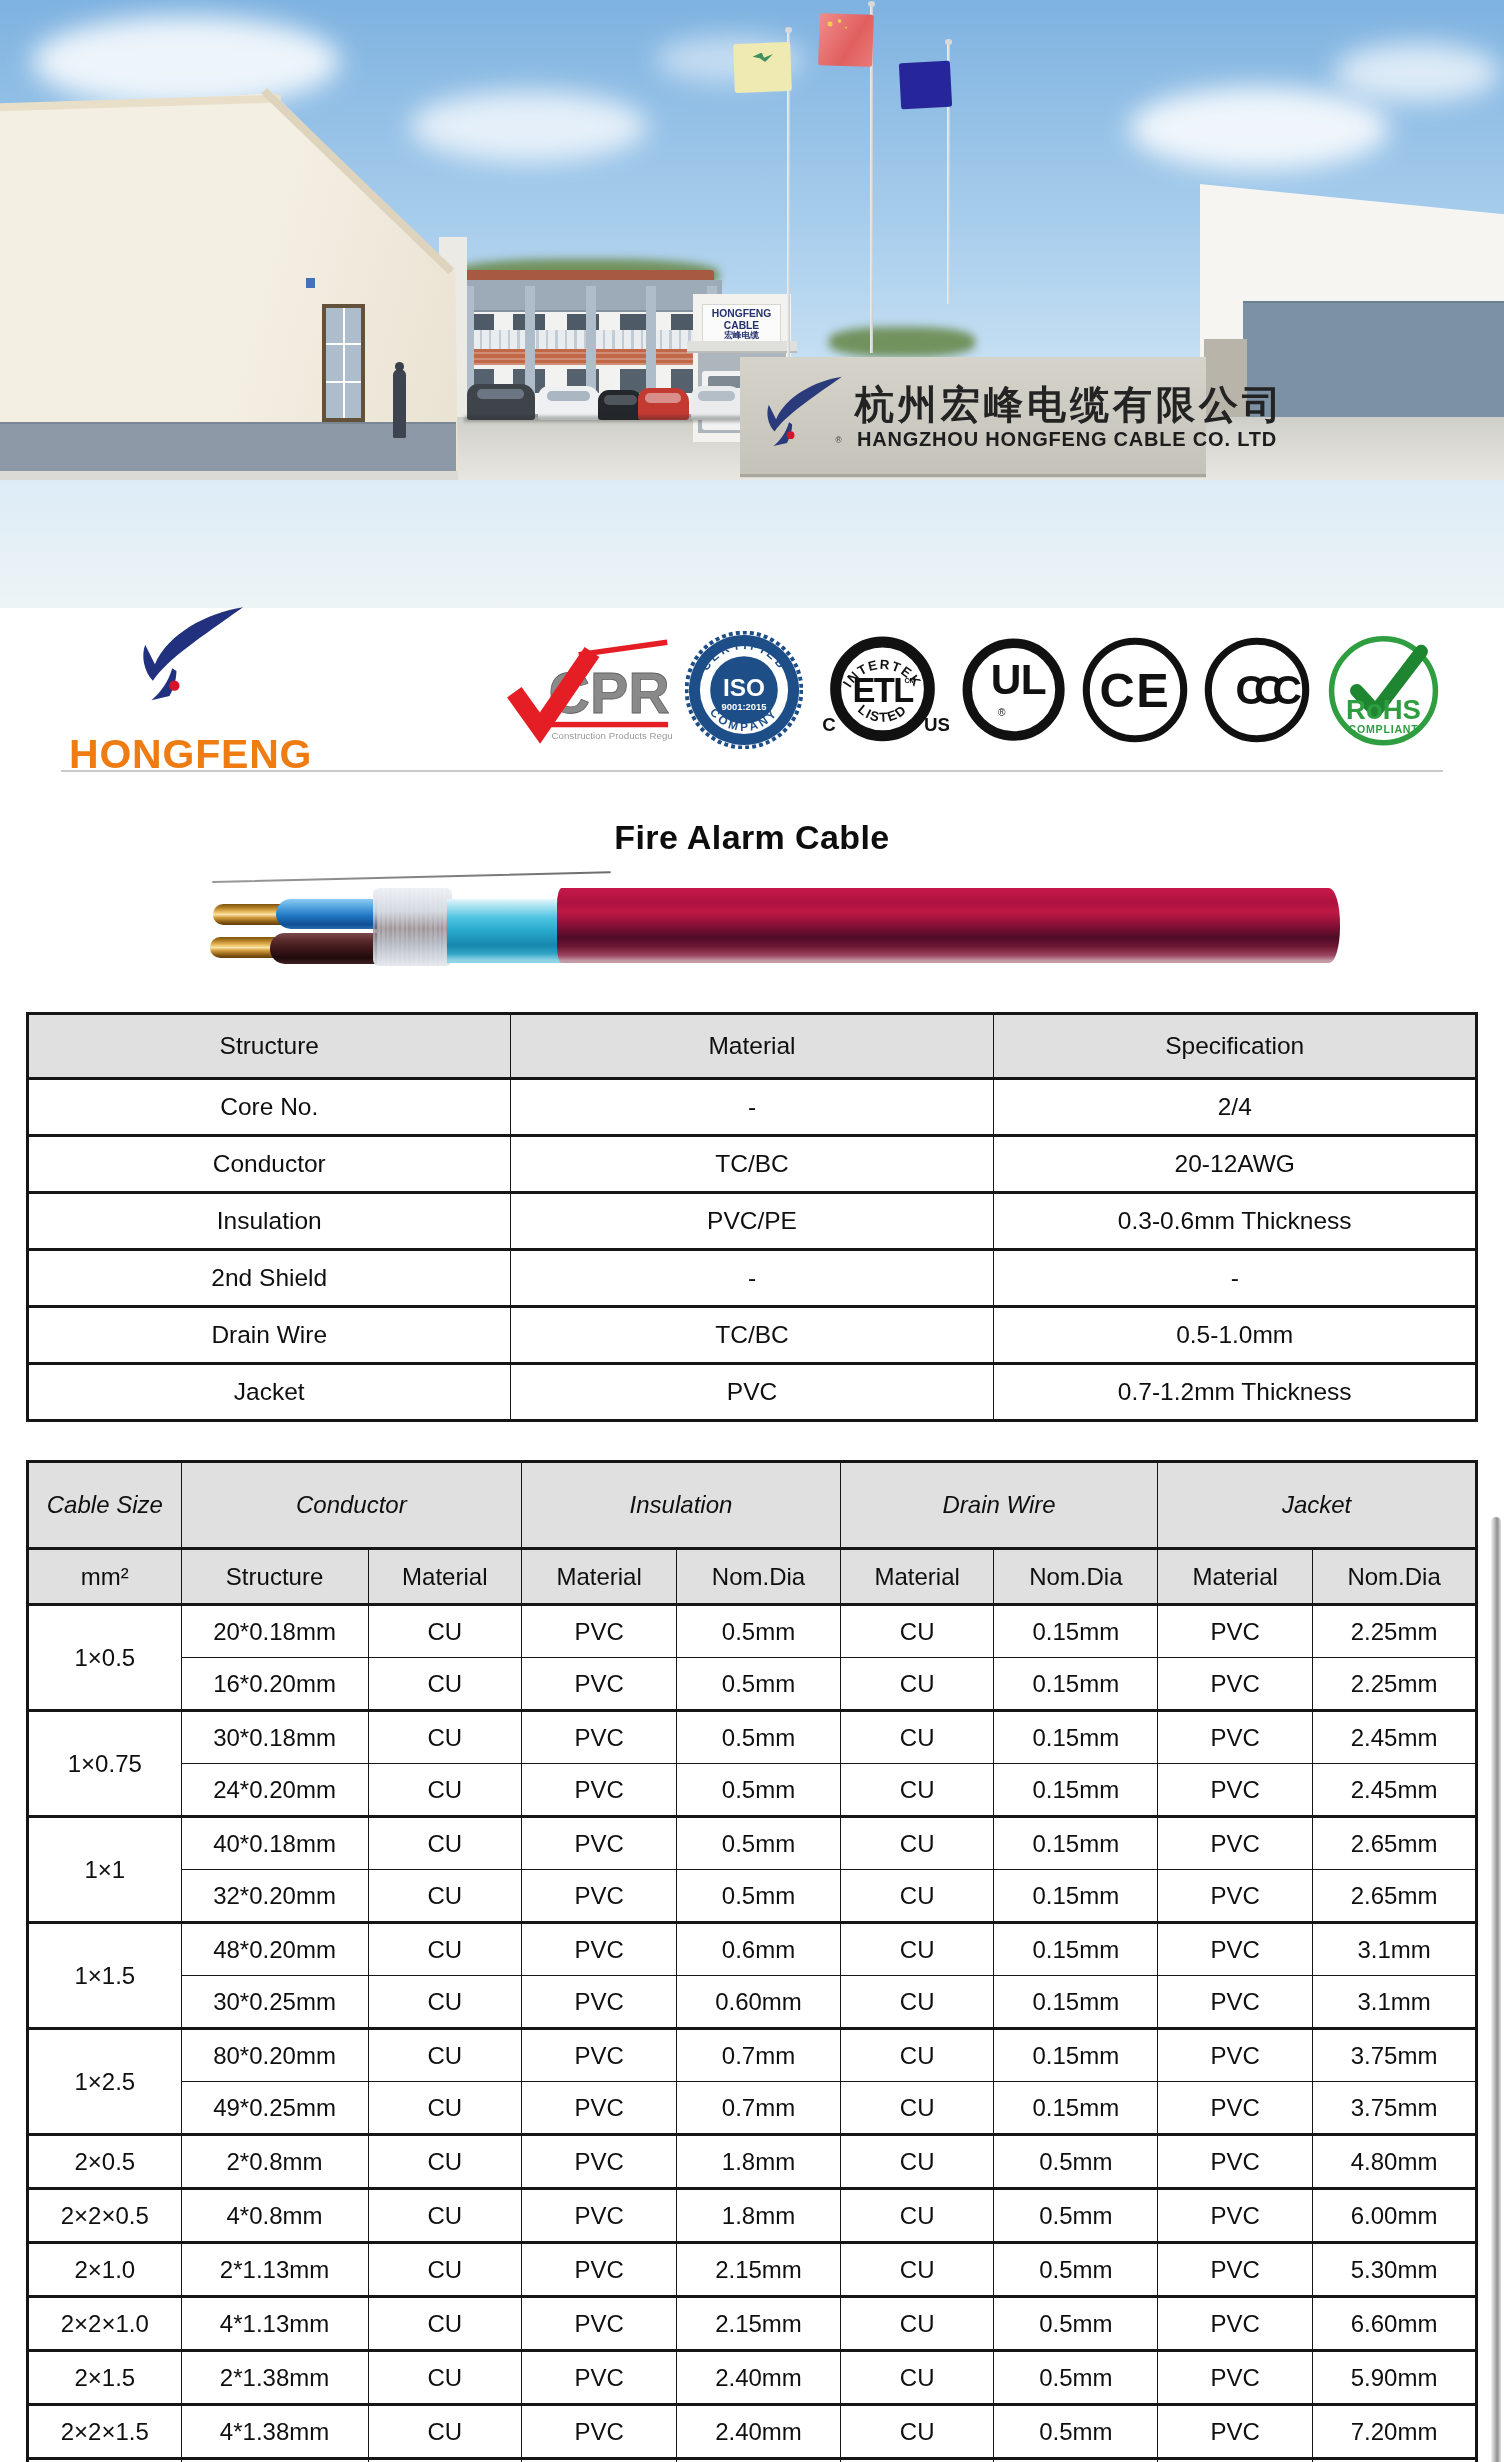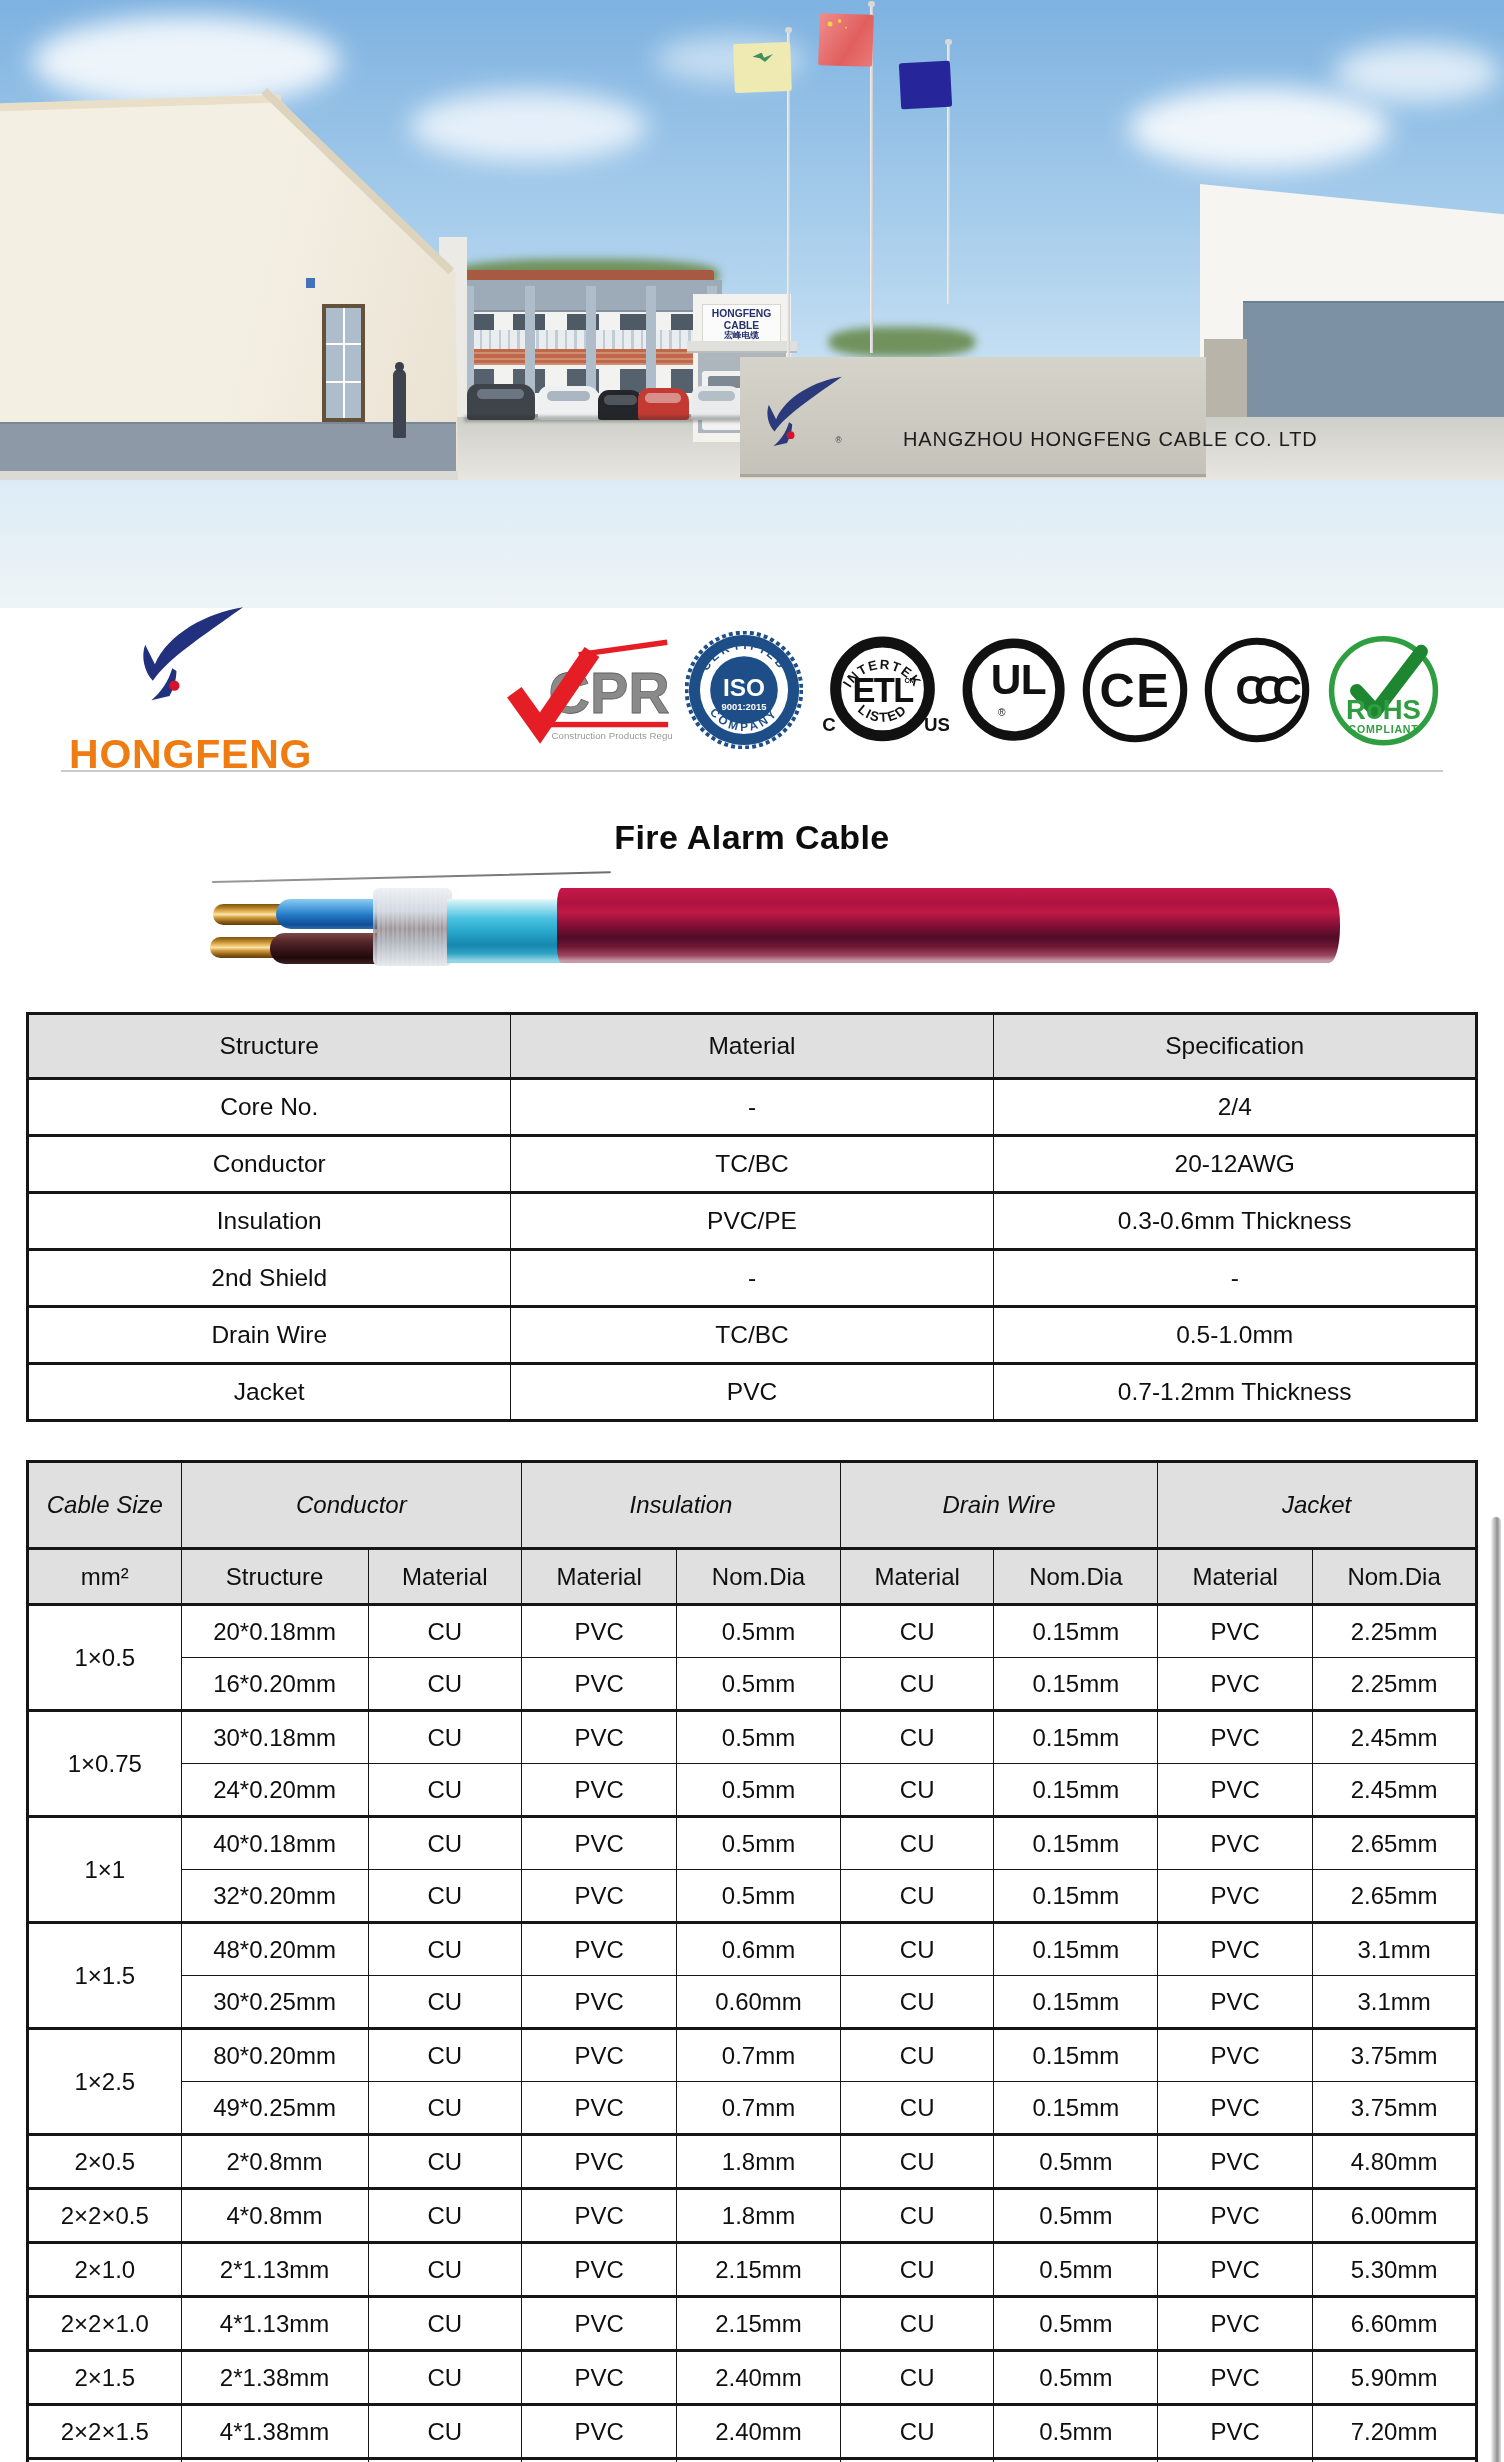--- a/index.html
+++ b/index.html
@@ -34,21 +34,21 @@
   .canopy-bldg{position:absolute;left:693px;top:294px;width:98px;height:148px;background:#f4f2ee;}
   .canopy-sign{position:absolute;left:702px;top:304px;width:79px;height:38px;background:#fbfbfb;border:0.8px solid #d7d7d2;text-align:center;color:#25306d;line-height:1.1;padding-top:3.2px;box-sizing:border-box;}
   .canopy-sign .l1{font-size:10.3px;font-weight:bold;}
   .canopy-sign .l2{font-size:8.7px;font-weight:bold;}
   .canopy-slab{position:absolute;left:687px;top:341px;width:110px;height:9.5px;background:#dfe0dc;border-bottom:2.4px solid #b9bcb8;}
   .canopy-open{position:absolute;left:698px;top:353px;width:88px;height:80px;background:#aeb6bd;}
   .truck{position:absolute;left:702px;top:371px;width:47px;height:59px;background:#f2f2f2;border-radius:3.2px;}
   .truck::before{content:'';position:absolute;left:6.3px;top:4.7px;width:35px;height:12.6px;background:#7e8993;border-radius:2.4px;}
   .sign-wall{position:absolute;left:740px;top:357px;width:466px;height:117px;background:linear-gradient(180deg,#d6d3cb,#c5c2ba);box-shadow:0 3.2px 0 #a9a69e;}
   .sign-cn{position:absolute;left:115px;top:20.5px;font-size:39px;font-weight:bold;color:#232323;letter-spacing:4px;white-space:nowrap;}
-  .sign-en{position:absolute;left:117px;top:71px;font-size:20px;font-weight:normal;color:#1d1d1d;letter-spacing:0.8px;white-space:nowrap;margin-left:46px;}
+  .sign-en{position:absolute;left:117px;top:71px;font-size:20px;font-weight:bold;color:#1d1d1d;letter-spacing:0.8px;white-space:nowrap;}
   .sign-logo{position:absolute;left:19px;top:14px;width:88px;height:85px;}
   .warehouse{position:absolute;left:0;top:79px;width:458px;height:395px;background:linear-gradient(105deg,#f4efe3 55%,#e9e2d2 100%);clip-path:polygon(0 8%,59.6% 3.6%,99.4% 49%,100% 100%,0 100%);}
   .roofcap1{position:absolute;left:-3.2px;top:99px;width:284px;height:8px;background:#e9dfc9;transform:rotate(-1.8deg);}
   .roofcap2{position:absolute;left:267px;top:88px;width:260px;height:8px;background:#ded3bd;transform:rotate(44deg);transform-origin:left top;}
   .warehouse-band{position:absolute;left:0;top:422px;width:456px;height:49px;background:#8d99a6;border-top:2.4px solid #7b8795;}
   .ground-left{position:absolute;left:0;top:471px;width:458px;height:8.7px;background:#dcdad4;}
   .window1{position:absolute;left:322px;top:304px;width:43px;height:118px;background:#adbdcb;border:4.7px solid #63513a;box-sizing:border-box;background-image:linear-gradient(90deg,transparent 0 16.6px,#fff 16.6px 19px,transparent 19px),linear-gradient(0deg,transparent 0 35px,#fff 35px 37px,transparent 37px 73px,#fff 73px 75px,transparent 75px);}
   .plaque{position:absolute;left:306px;top:278px;width:8.7px;height:10.3px;background:#4472b8;}
   .person{position:absolute;left:393px;top:369px;width:13.4px;height:69px;background:#3d4450;border-radius:6.3px 6.3px 1.6px 1.6px;}
   .person::before{content:'';position:absolute;left:2.4px;top:-7px;width:8.7px;height:8.7px;background:#3b3f4a;border-radius:50%;}
@@ -199,20 +199,21 @@
   <div class="pole" style="left:947px;top:44px;height:260px;"></div>
   <div class="flag flag-y"></div>
   <div class="flag flag-r"></div>
   <div class="flag flag-b"></div>
 
   <div class="sign-wall">
     <svg class="sign-logo" viewBox="0 0 170 150">
       <use href="#hf-swoosh" fill="#2b3a7a"></use>
       <text x="148" y="132" font-size="16" fill="#3a3a3a">®</text>
     </svg>
+    <div class="sign-cn">杭州宏峰电缆有限公司</div>
     <div class="sign-en">HANGZHOU HONGFENG CABLE CO. LTD</div>
   </div>
 </div>
 
 <div class="logo-row">
   <div class="brand">
     <svg width="118" height="109" viewBox="0 0 170 150">
       <use href="#hf-swoosh" fill="#21317d"></use>
     </svg>
     <span class="brand-name" style="color:#ee7c12">HONGFENG</span>

